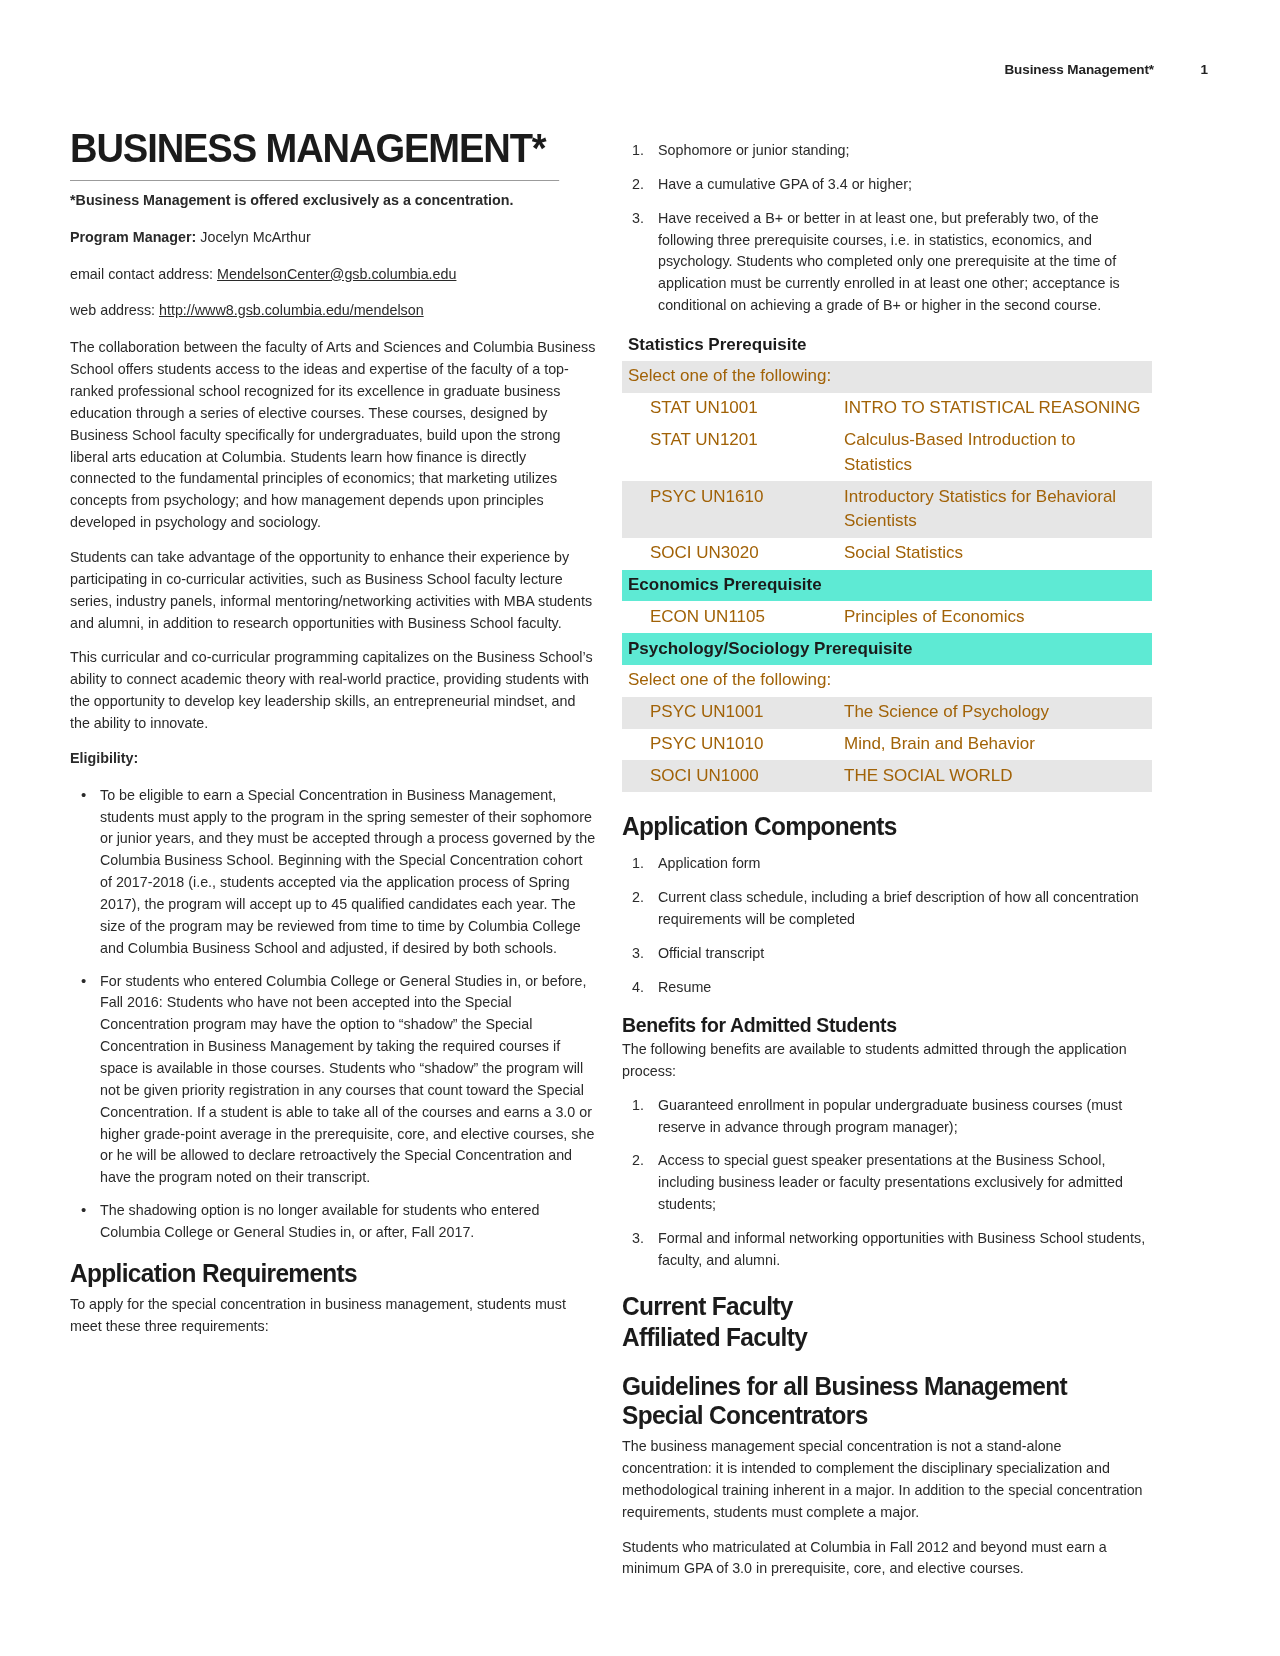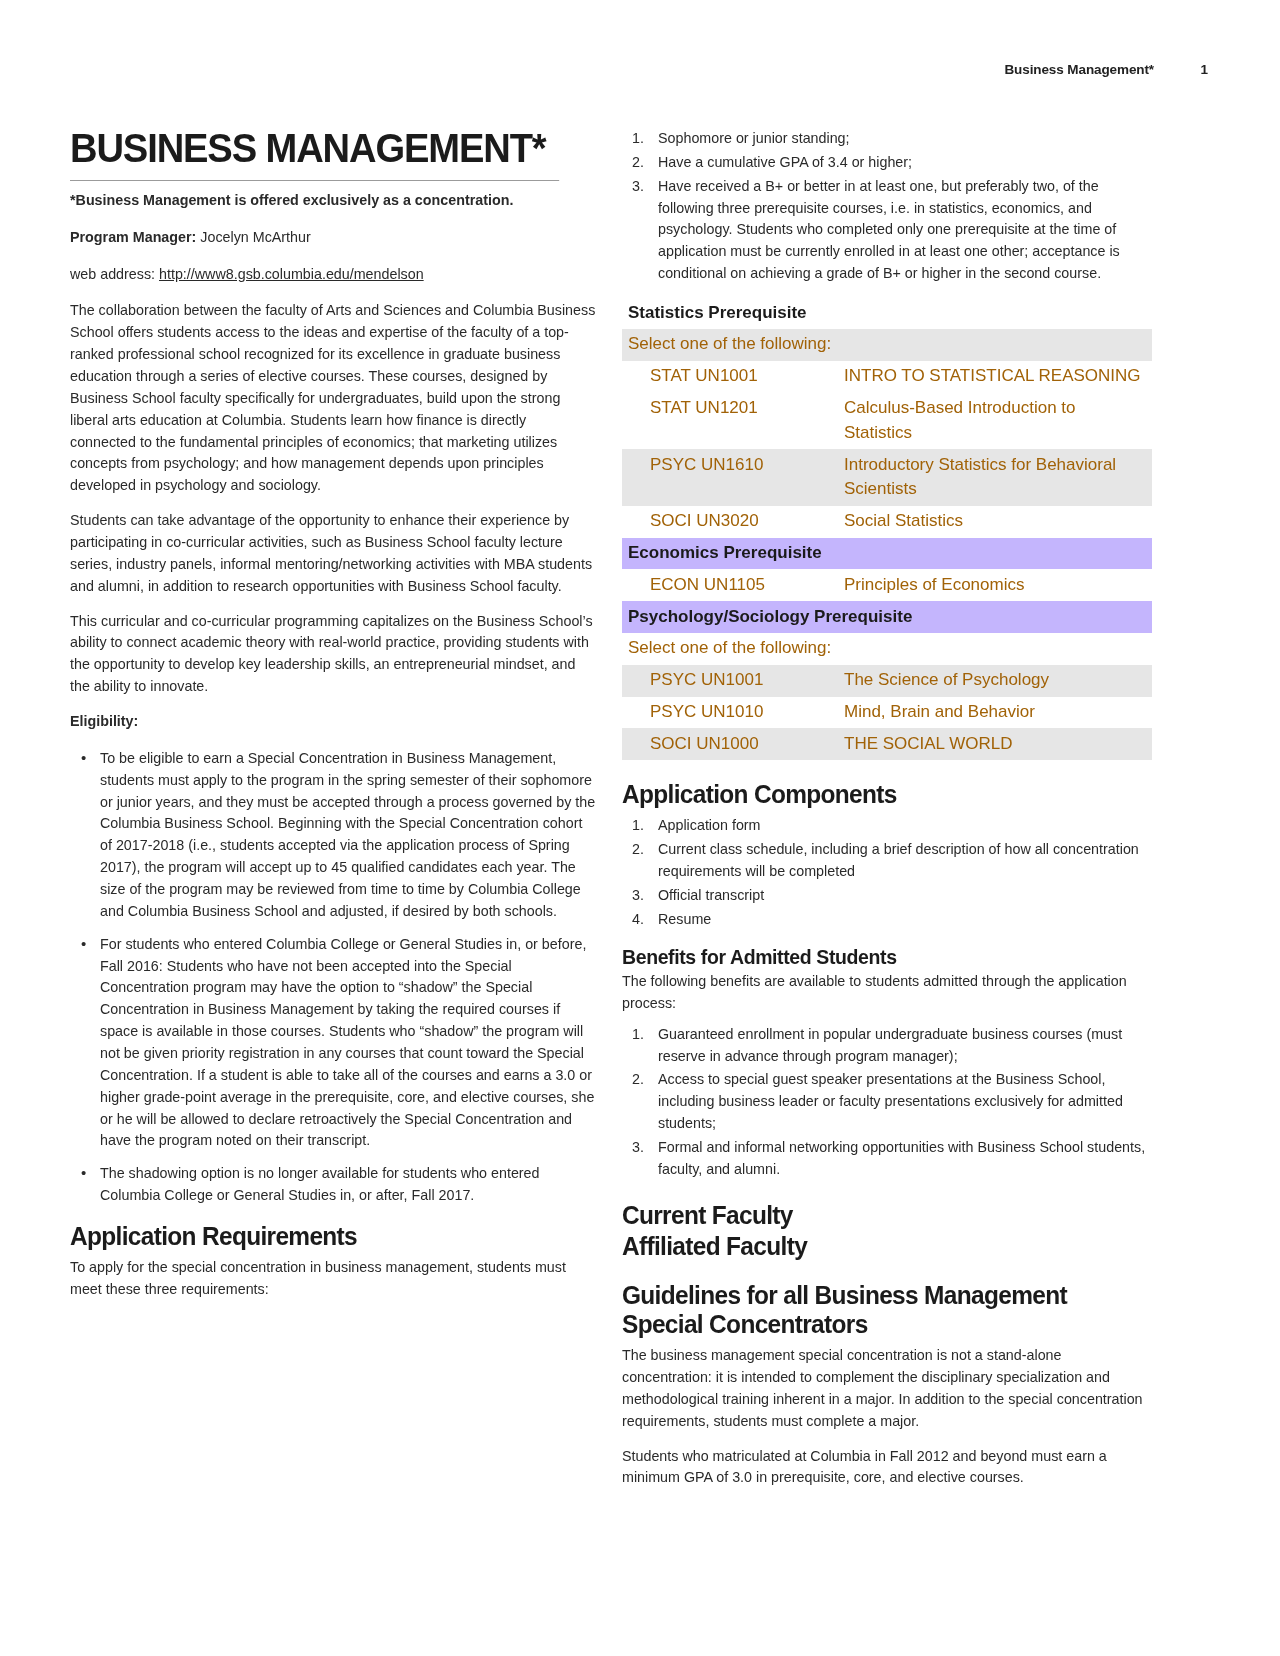--- a/index.html
+++ b/index.html
@@ -93,20 +93,21 @@
   }
   p.tight { margin-bottom: 9px; }
 
   ol, ul { margin: 0 0 12px 0; padding: 0 0 0 0; }
   ol { list-style: none; counter-reset: n; }
   ol li {
     counter-increment: n;
     position: relative;
     padding-left: 36px;
     margin-bottom: 2px;
+    margin-top: 12px;
   }
   ol li::before {
     content: counter(n) ".";
     position: absolute;
     left: 10px;
     top: 0;
     width: 22px;
   }
   ul.bullets { list-style: none; }
   ul.bullets li {
@@ -132,21 +133,21 @@
   }
   .course-table td {
     padding: 3.5px 6px 3.5px 6px;
     vertical-align: top;
     line-height: 1.46;
     color: #a16207;
   }
   .course-table tr.shaded td { background: #e6e6e6; }
   .course-table tr.areaheader td {
     font-weight: bold;
-    background: #c4b5fd;
+    background: #5eead4;
     color: #1b1b1b;
     margin-left: 36px;
   }
   .course-table tr.areaheader-plain td {
     font-weight: bold;
     background: #ffffff;
     color: #1b1b1b;
     padding-left: 6px;
   }
   .course-table td.code { width: 182px; padding-left: 28px; }
@@ -166,20 +167,21 @@
   <div class="columns">
 
     <div class="col">
 
       <h1 class="doc-title">BUSINESS MANAGEMENT*</h1>
 
       <p class="bold-note">*Business Management is offered exclusively as a concentration.</p>
 
       <p class="lede"><span class="lbl">Program Manager:</span><span> Jocelyn McArthur</span></p>
 
+      <p class="lede"><span>email contact address: </span><a class="link" href="#">MendelsonCenter@gsb.columbia.edu</a></p>
 
       <p class="lede"><span>web address: </span><a class="link" href="#">http://www8.gsb.columbia.edu/mendelson</a></p>
 
       <p>The collaboration between the faculty of Arts and Sciences and Columbia Business School offers students access to the ideas and expertise of the faculty of a top-ranked professional school recognized for its excellence in graduate business education through a series of elective courses. These courses, designed by Business School faculty specifically for undergraduates, build upon the strong liberal arts education at Columbia. Students learn how finance is directly connected to the fundamental principles of economics; that marketing utilizes concepts from psychology; and how management depends upon principles developed in psychology and sociology.</p>
       <p>Students can take advantage of the opportunity to enhance their experience by participating in co-curricular activities, such as Business School faculty lecture series, industry panels, informal mentoring/networking activities with MBA students and alumni, in addition to research opportunities with Business School faculty.</p>
       <p>This curricular and co-curricular programming capitalizes on the Business School’s ability to connect academic theory with real-world practice, providing students with the opportunity to develop key leadership skills, an entrepreneurial mindset, and the ability to innovate.</p>
 
       <p class="bold-note">Eligibility:</p>
 
       <ul class="bullets">

